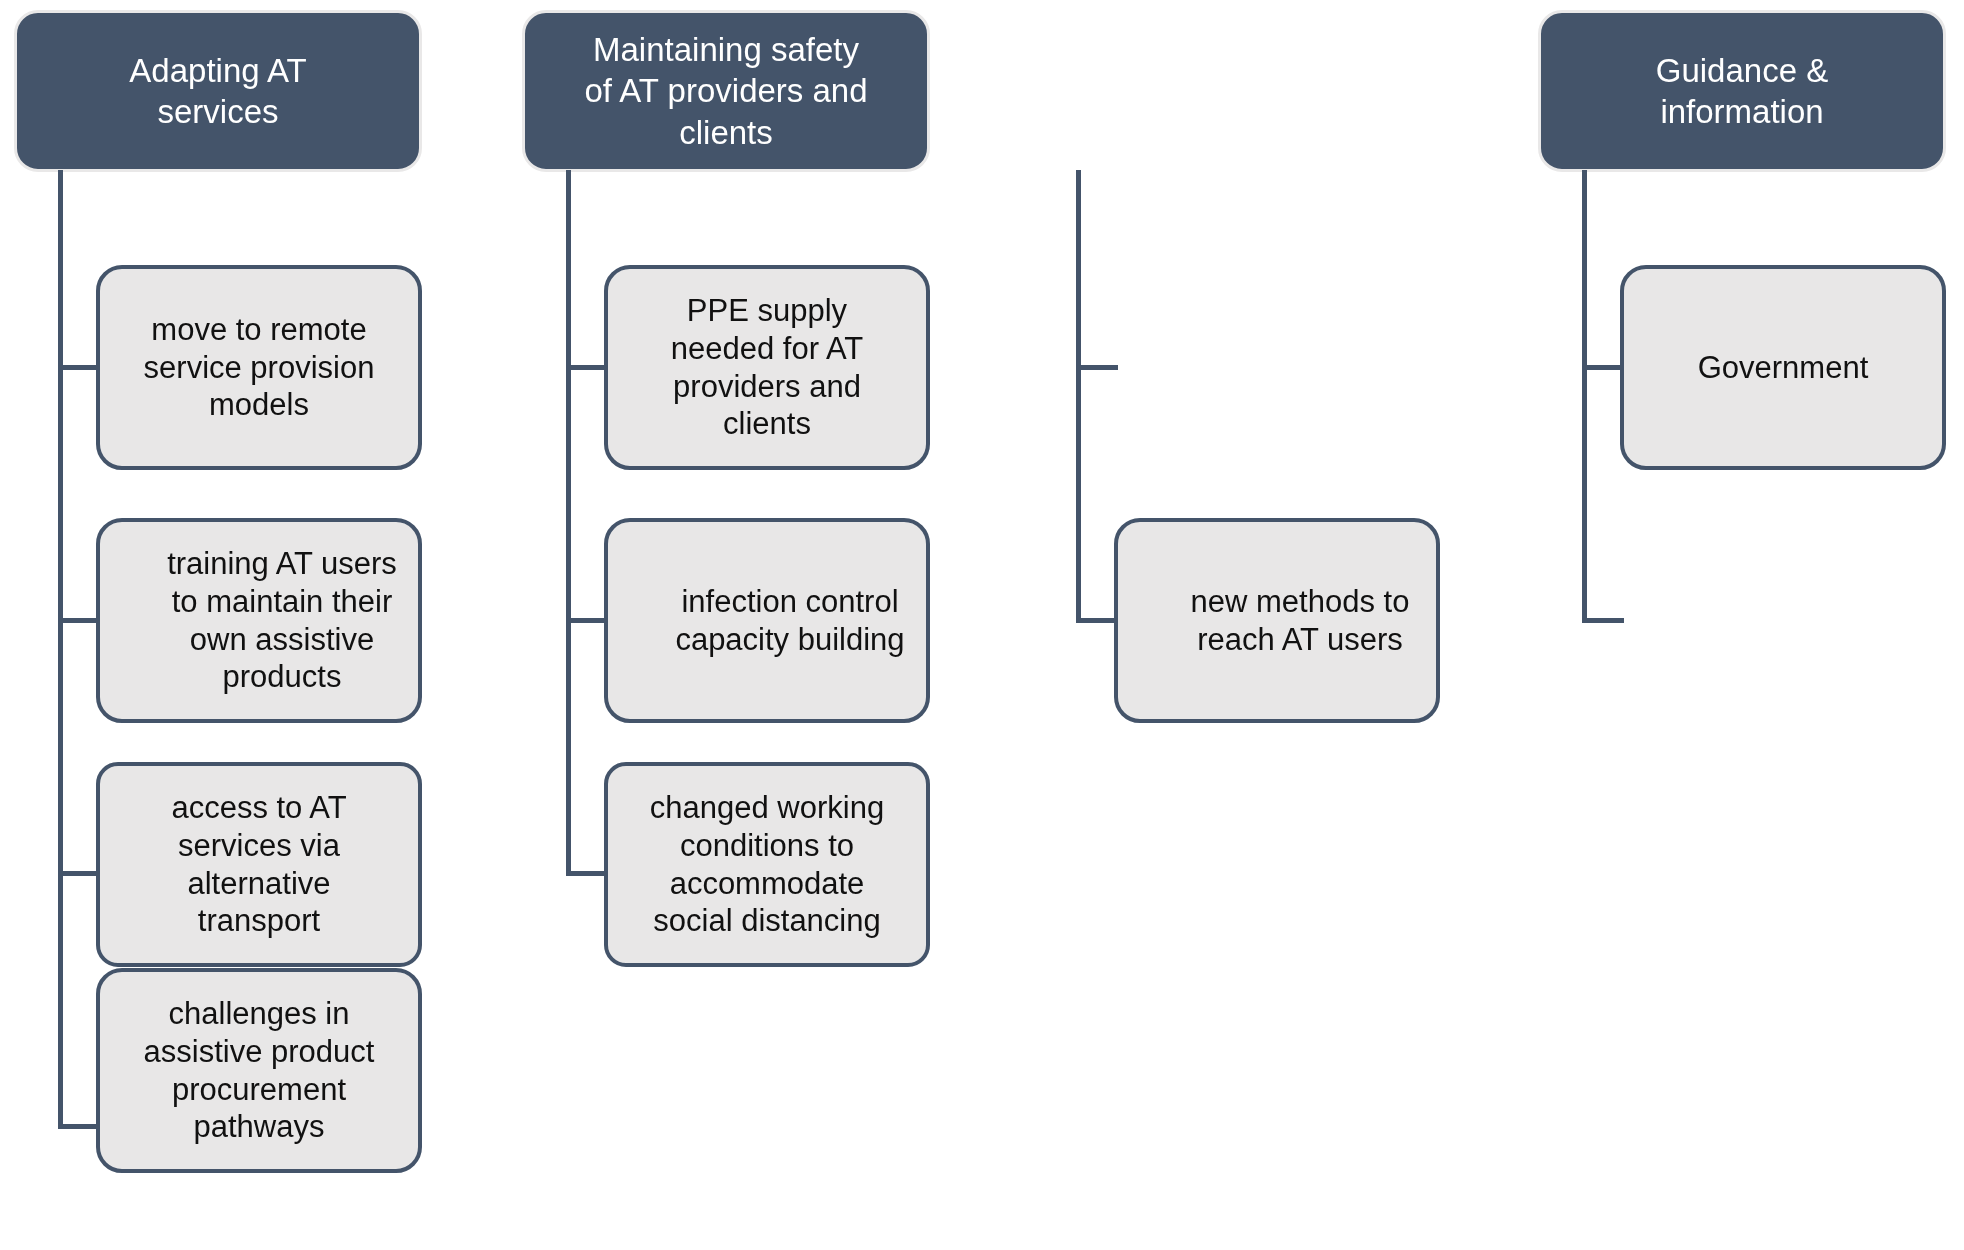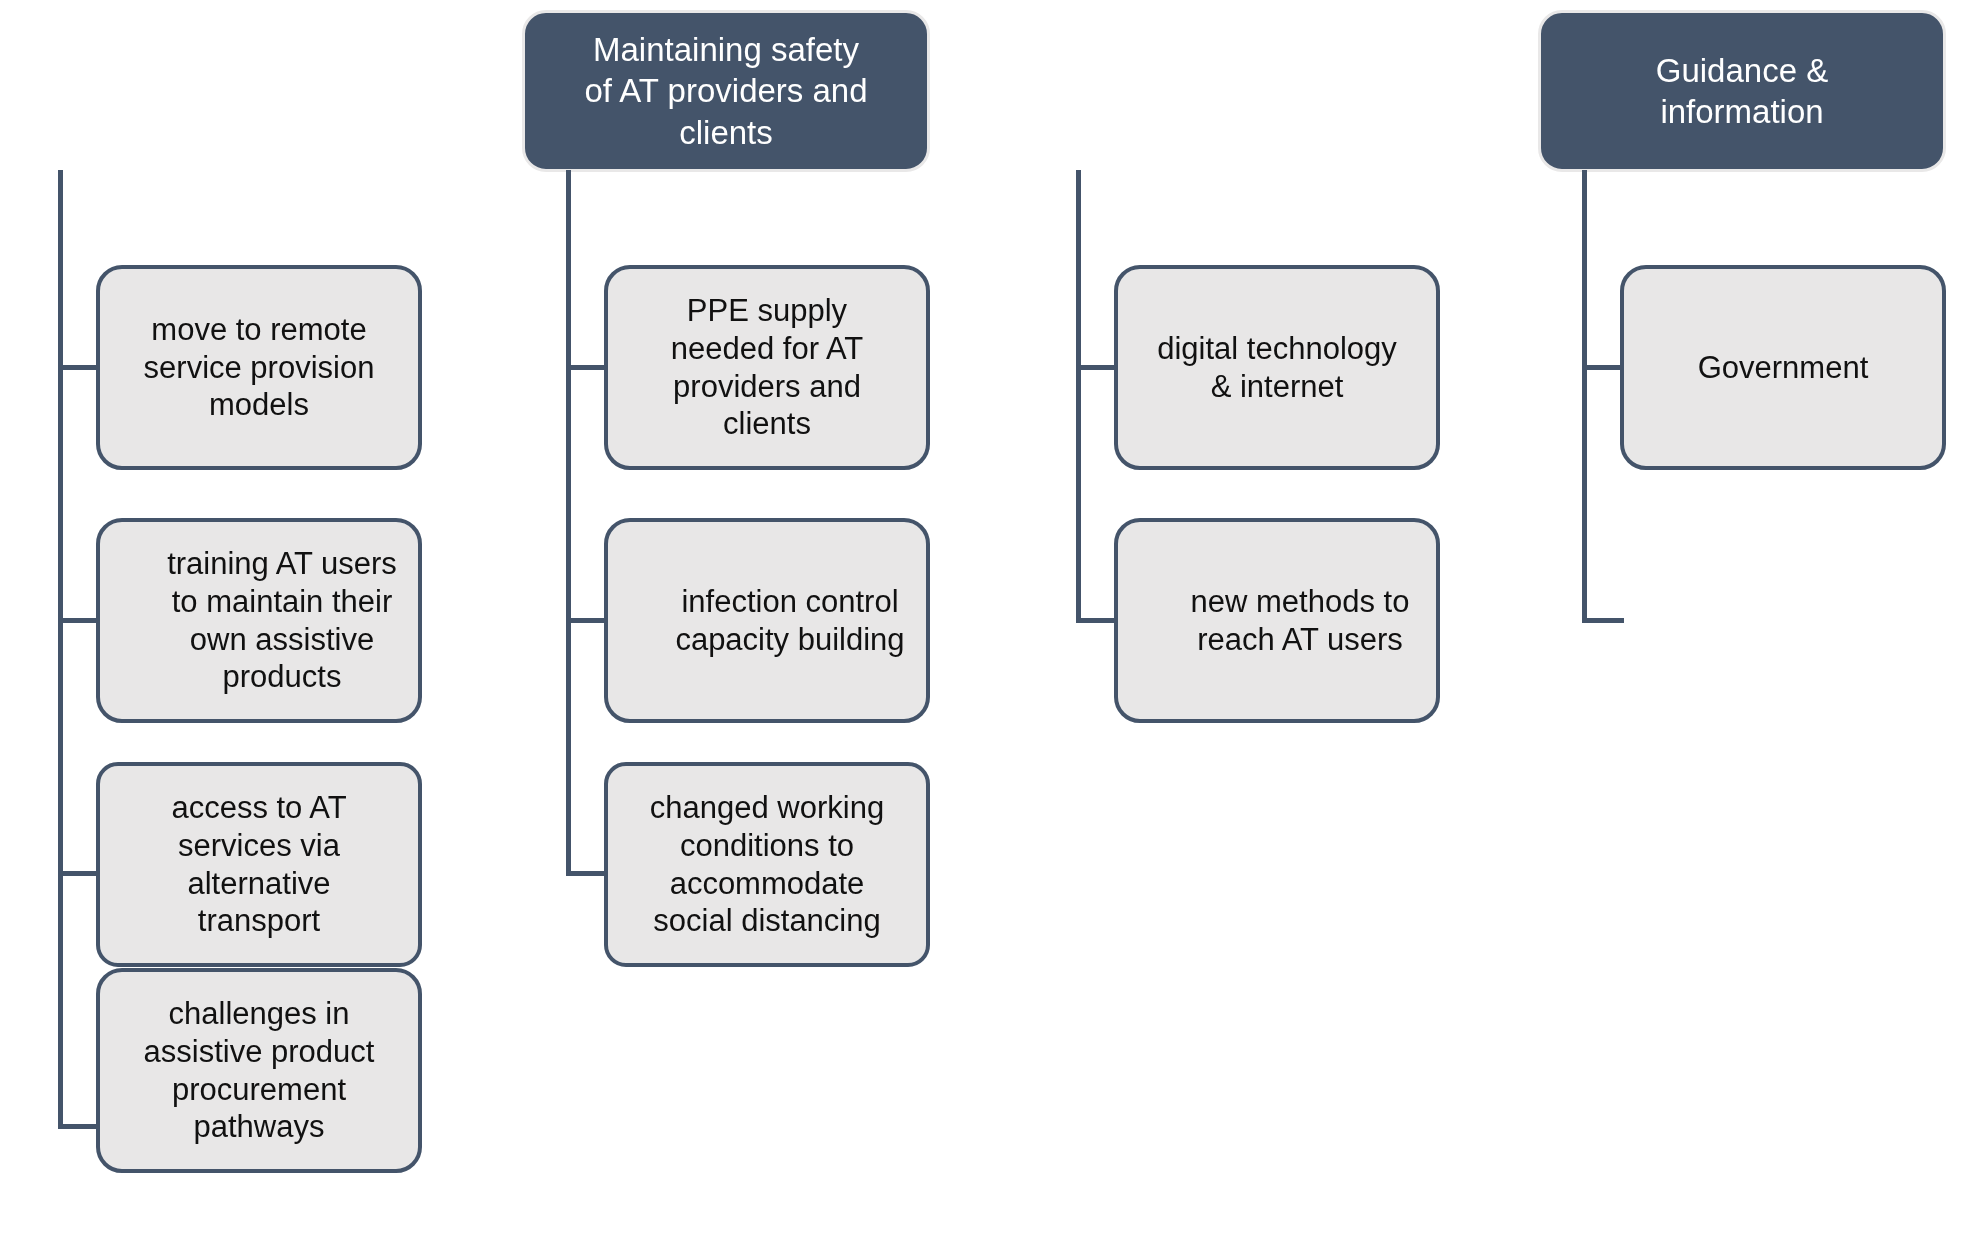--- a/index.html
+++ b/index.html
@@ -51,20 +51,23 @@
   .stub{
     position:absolute;left:44px;width:42px;height:5px;
     background:var(--connector,#44546A);
   }
   .s0{top:355px;} .s1{top:608px;} .s2{top:861px;} .s3{top:1114px;}
 </style>
 </head>
 <body>
 
 <div class="column col1">
+  <div class="header-box">
+    <span>Adapting AT services</span>
+  </div>
   <div class="vline"></div>
   <div class="stub s0"></div>
   <div class="stub s1"></div>
   <div class="stub s2"></div>
   <div class="stub s3"></div>
   <div class="child-box r0">
     <span>move to remote service provision models</span>
   </div>
   <div class="child-box r1">
     <span>training AT users to maintain their own assistive products</span>
@@ -93,23 +96,20 @@
   </div>
   <div class="child-box r2">
     <span>changed working conditions to accommodate social distancing</span>
   </div>
 </div>
 
 <div class="column col3">
   <div class="vline"></div>
   <div class="stub s0"></div>
   <div class="stub s1"></div>
-  <div class="child-box r0">
-    <span>digital technology &amp; internet</span>
-  </div>
   <div class="child-box r1">
     <span>new methods to reach AT users</span>
   </div>
 </div>
 
 <div class="column col4">
   <div class="header-box">
     <span>Guidance &amp; information</span>
   </div>
   <div class="vline"></div>

